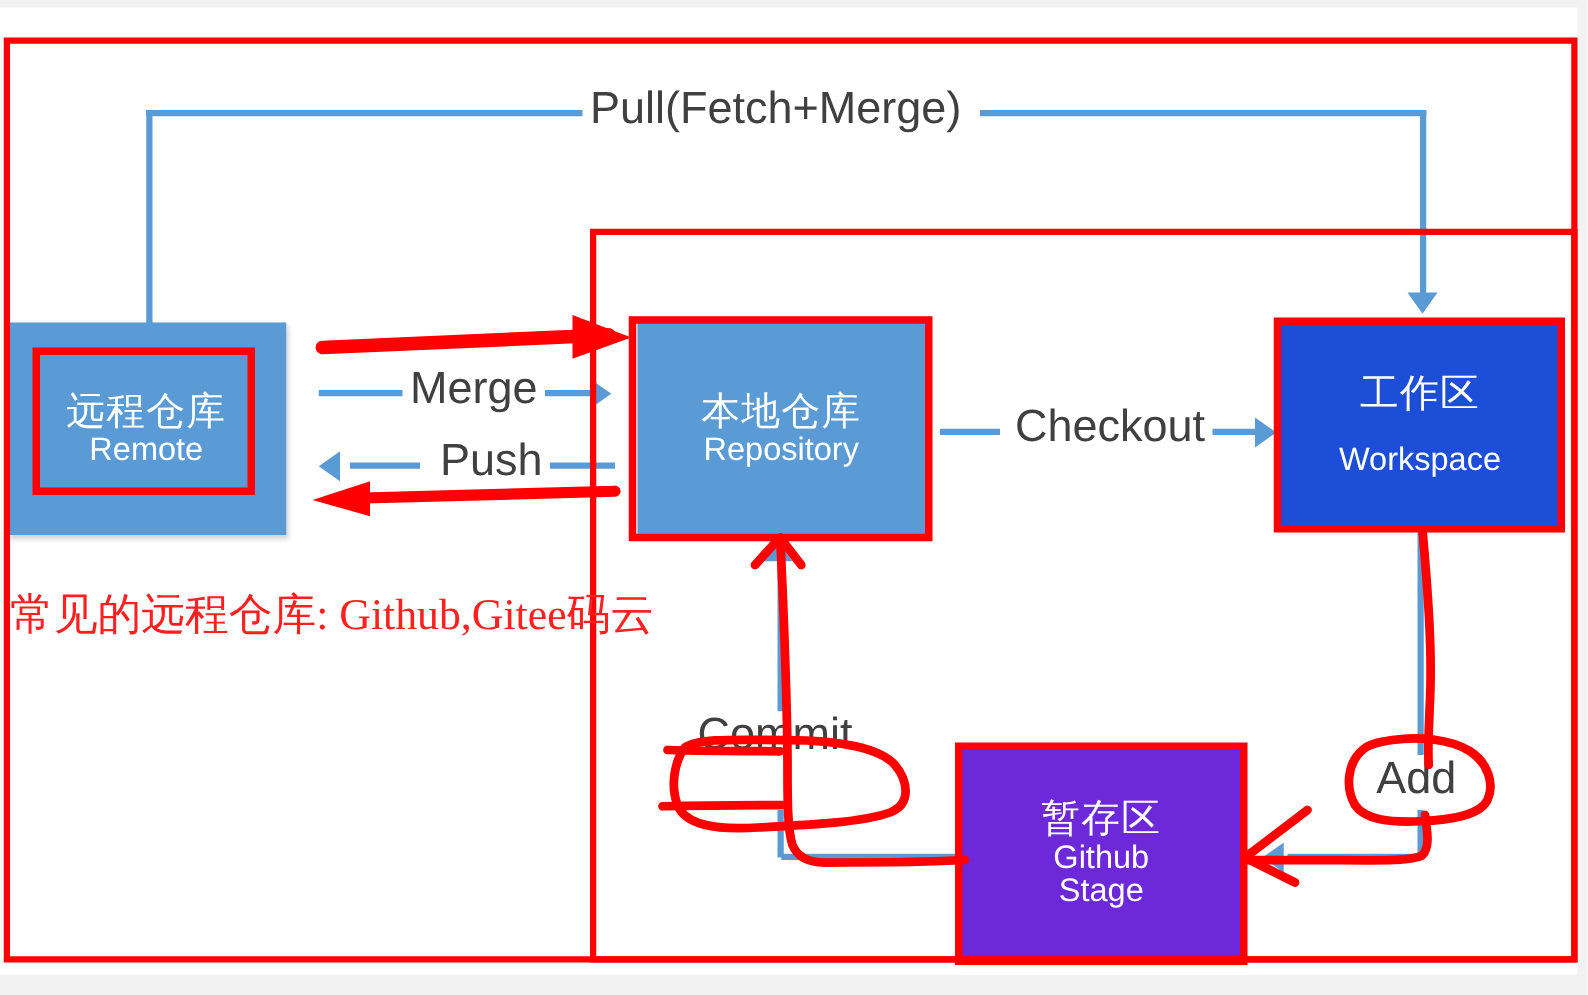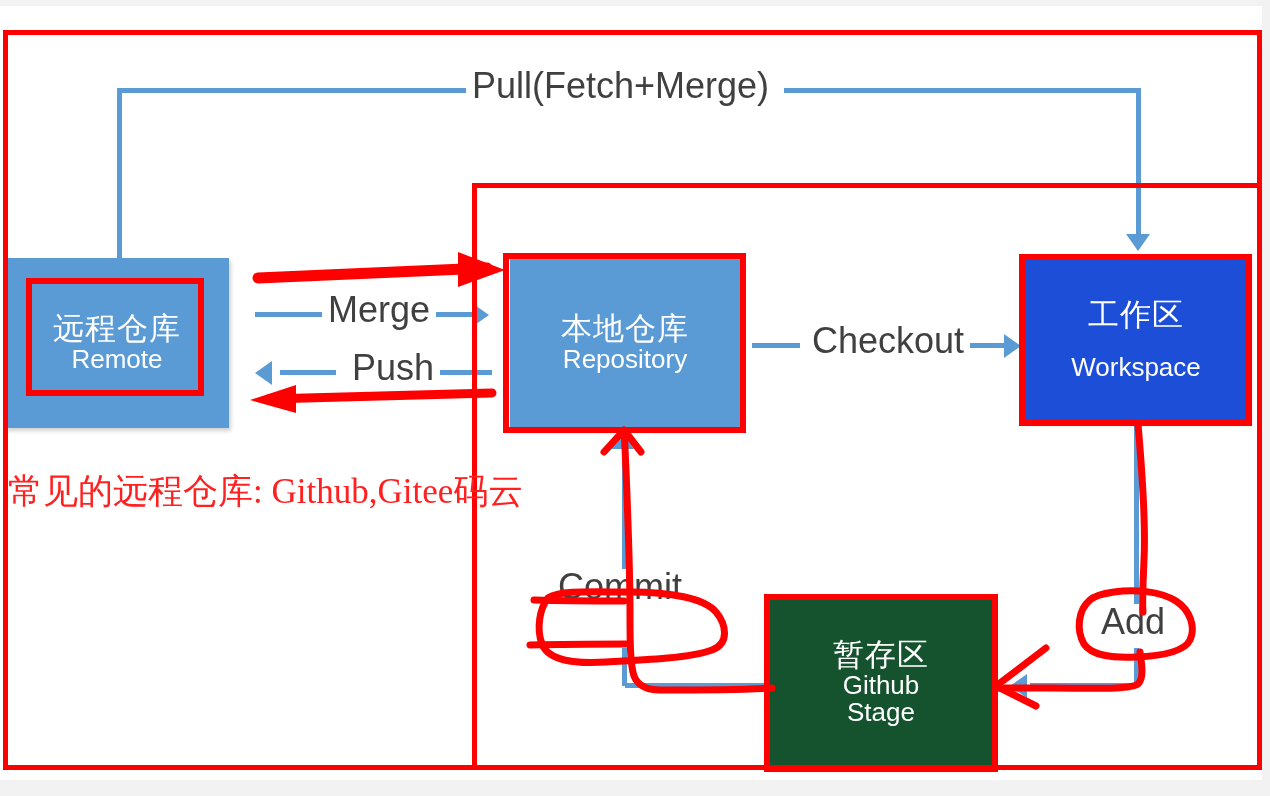--- a/index.html
+++ b/index.html
@@ -29,21 +29,21 @@
     justify-content: center;
     color: #ffffff;
     line-height: 1.06;
     text-align: center;
     box-shadow: 2px 3px 4px rgba(0,0,0,0.18);
   }
   .node .cn { font-size: 31px; letter-spacing: 1px; }
   .node .en { font-size: 26px; }
   .node.blue  { background: #5b9bd5; }
   .node.green { background: #1d4ed8; gap: 22px; }
-  .node.dred  { background: #14532d; justify-content: center; }
+  .node.dred  { background: #6d28d9; justify-content: center; }
 
   
   .ln { position: absolute; background: #5b9bd5; }
   .h { height: 5px; }
   .v { width: 5px; }
 
   .arrowhead { position:absolute; width:0; height:0; }
   .ah-right { border-top:12px solid transparent; border-bottom:12px solid transparent; border-left:17px solid #5b9bd5; }
   .ah-left  { border-top:12px solid transparent; border-bottom:12px solid transparent; border-right:17px solid #5b9bd5; }
   .ah-down  { border-left:12px solid transparent; border-right:12px solid transparent; border-top:17px solid #5b9bd5; }

